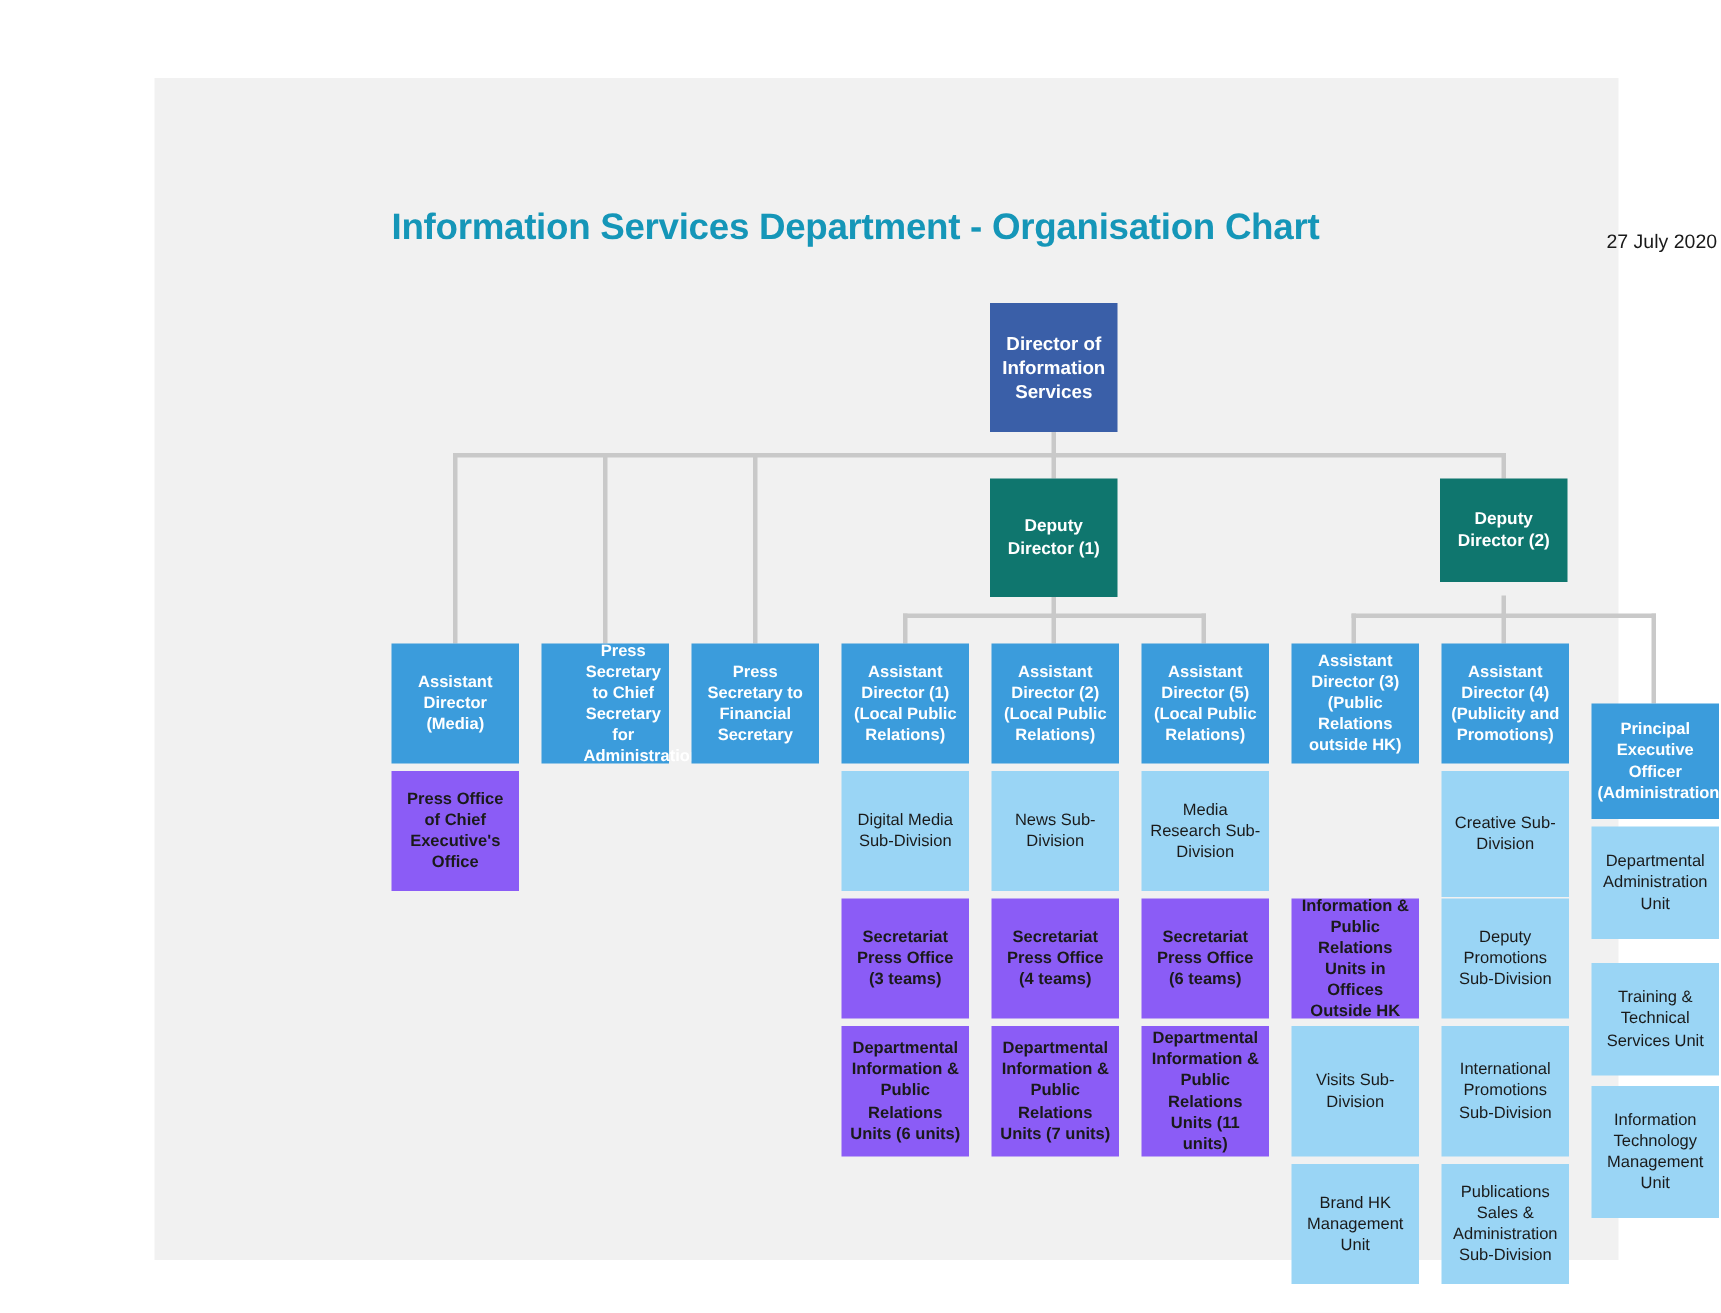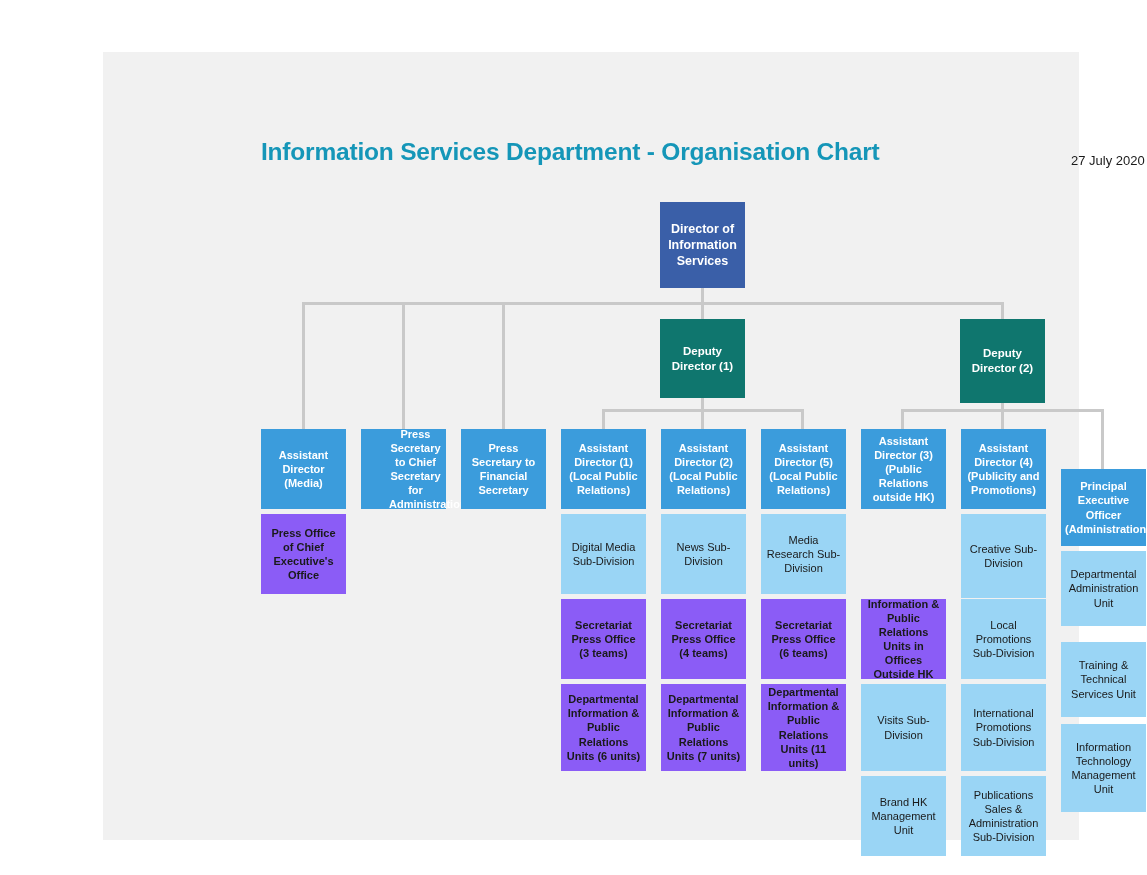--- a/index.html
+++ b/index.html
@@ -135,21 +135,21 @@
     <div class="line v" style="left:998px; top:357px; height:60px;"></div>
 
     <div class="box lvl-director" style="left:557px; top:150px; width:85px; height:86px;">
       <span class="lbl">Director of Information Services</span>
     </div>
 
     <div class="box lvl-deputy" style="left:557px; top:267px; width:85px; height:79px;">
       <span class="lbl">Deputy Director (1)</span>
     </div>
 
-    <div class="box lvl-deputy" style="left:857px; top:267px; width:85px; height:84px;">
+    <div class="box lvl-deputy" style="left:857px; top:267px; width:85px; height:69px;">
       <span class="lbl">Deputy Director (2)</span>
     </div>
 
     <div class="box lvl-head" style="left:158px; top:377px; width:85px; height:80px;">
       <span class="lbl">Assistant Director (Media)</span>
     </div>
     <div class="box lvl-green" style="left:158px; top:462px; width:85px; height:80px;">
       <span class="lbl">Press Office of Chief Executive's Office</span>
     </div>
 
@@ -213,21 +213,21 @@
       <span class="lbl">Brand HK Management Unit</span>
     </div>
 
     <div class="box lvl-head" style="left:858px; top:377px; width:85px; height:80px;">
       <span class="lbl">Assistant Director (4) (Publicity and Promotions)</span>
     </div>
     <div class="box lvl-sub" style="left:858px; top:462px; width:85px; height:84px;">
       <span class="lbl">Creative Sub-Division</span>
     </div>
     <div class="box lvl-sub" style="left:858px; top:547px; width:85px; height:80px;">
-      <span class="lbl">Local Promotions Sub-Division</span>
+      <span class="lbl">Deputy Promotions Sub-Division</span>
     </div>
     <div class="box lvl-sub" style="left:858px; top:632px; width:85px; height:87px;">
       <span class="lbl">International Promotions Sub-Division</span>
     </div>
     <div class="box lvl-sub" style="left:858px; top:724px; width:85px; height:80px;">
       <span class="lbl">Publications Sales &amp; Administration Sub-Division</span>
     </div>
 
     <div class="box lvl-sub" style="left:958px; top:499px; width:85px; height:75px;">
       <span class="lbl">Departmental Administration Unit</span>

